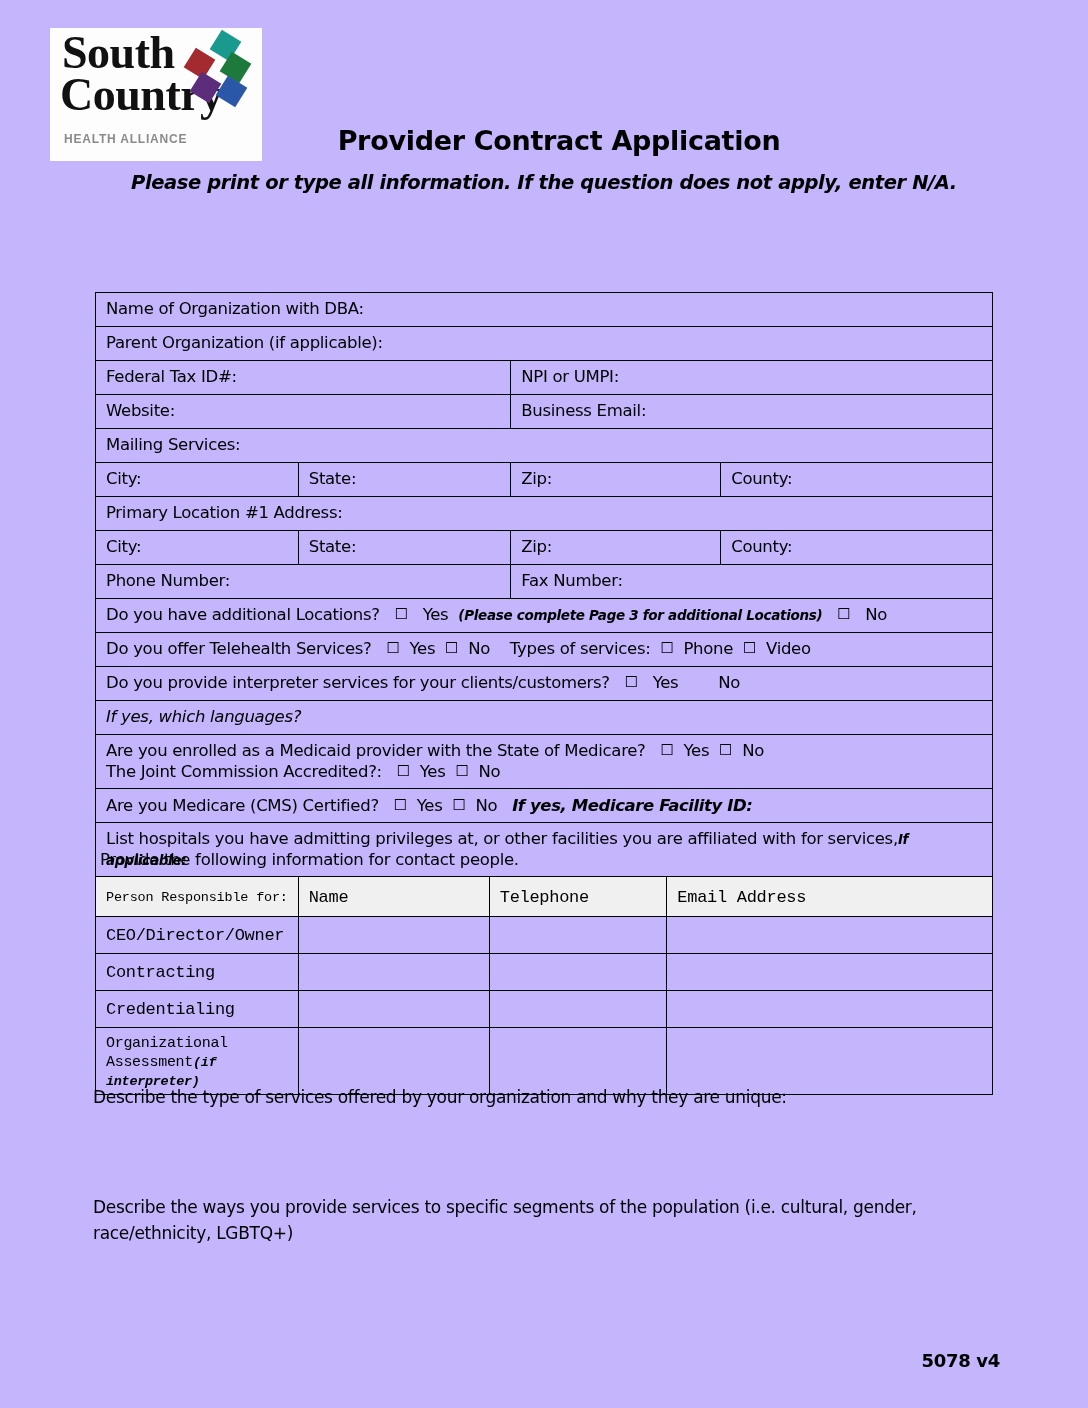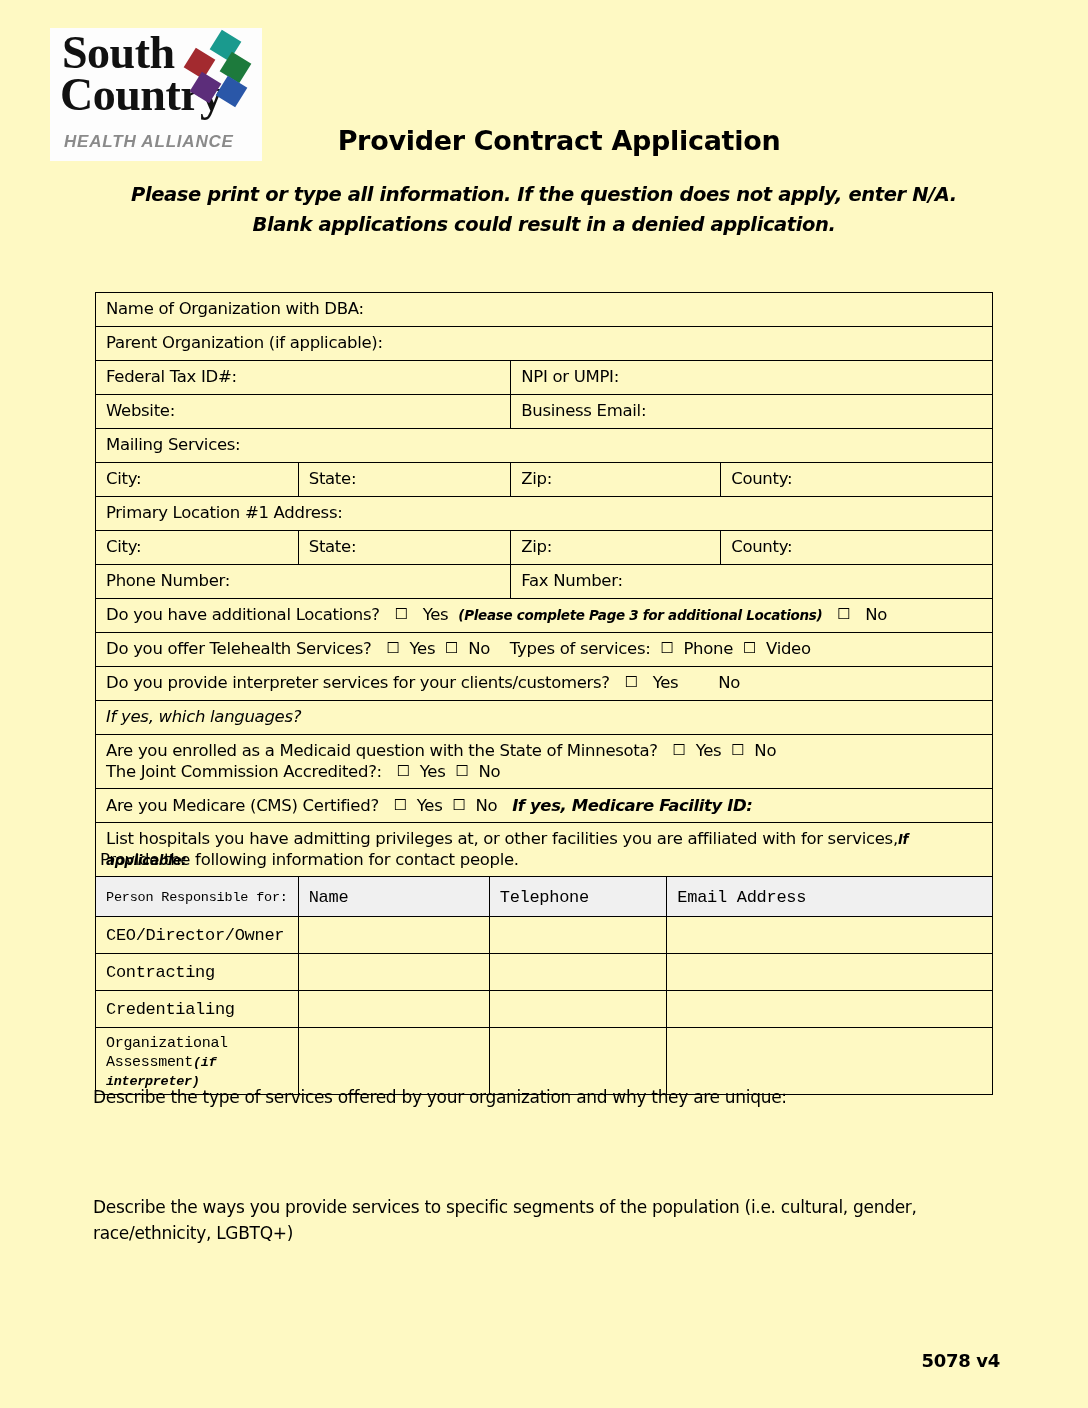--- a/index.html
+++ b/index.html
@@ -12,21 +12,21 @@
     height: 1408px;
     font-family: "Liberation Sans", sans-serif;
     color: #000000;
     position: relative;
     overflow: hidden;
   }
   .page {
     position: relative;
     width: 1088px;
     height: 1408px;
-    background: #fef9c3;
+    background: #c4b5fd;
   }
 
   
   .header {
     position: relative;
     height: 175px;
   }
   .logo-box {
     position: absolute;
     left: 50px;
@@ -53,24 +53,23 @@
     left: 10px;
     top: 46px;
     font-size: 46px;
   }
   .logo-sub {
     position: absolute;
     left: 14px;
     top: 104px;
     font-family: "Liberation Sans", sans-serif;
     font-weight: bold;
-    font-size: 17px;
+    font-size: 12px;
     color: #8a8a8a;
     letter-spacing: 0.8px;
-    font-style: italic;
   }
   .logo-diamonds {
     position: absolute;
     left: 130px;
     top: 6px;
     width: 78px;
     height: 72px;
   }
   .dia {
     position: absolute;
@@ -95,21 +94,21 @@
     position: absolute;
     left: 0;
     right: 0;
     text-align: center;
     font-family: "DejaVu Sans", sans-serif;
     font-weight: bold;
     font-style: italic;
     font-size: 19.5px;
     letter-spacing: -0.4px;
   }
-  .subtitle.l1 { top: 183px; }
+  .subtitle.l1 { top: 171px; }
   .subtitle.l2 { top: 213px; }
 
   
   .main-table {
     position: absolute;
     left: 95px;
     top: 255px;
     width: 898px;
     border-collapse: collapse;
     table-layout: fixed;
@@ -217,21 +216,20 @@
         <span class="dia" style="left:44px; top:22px; background:#1d7a3c;"></span>
         <span class="dia" style="left:14px; top:42px; background:#5c2d7a;"></span>
         <span class="dia" style="left:40px; top:46px; background:#2a57a8;"></span>
       </div>
     </div>
 
     <div class="title">Provider Contract Application</div>
   </div>
 
   <div class="subtitle l1">Please print or type all information. If the question does not apply, enter N/A.</div>
-  <div class="subtitle l2">Blank applications could result in a denied application.</div>
 
   <table class="main-table">
     <colgroup>
       <col style="width:22.6%">
       <col style="width:23.7%">
       <col style="width:23.4%">
       <col style="width:30.3%">
     </colgroup>
     <tbody>
       <tr>
@@ -307,21 +305,21 @@
         </td>
       </tr>
 
       <tr>
         <td colspan="4" class="it">If yes, which languages?</td>
       </tr>
 
       <tr>
         <td colspan="4" class="two-line">
           <div>
-            <span>Are you enrolled as a Medicaid question with the State of Minnesota?</span>&nbsp;&nbsp;
+            <span>Are you enrolled as a Medicaid provider with the State of Medicare?</span>&nbsp;&nbsp;
             <span class="cb">☐</span>&nbsp;
             <span>Yes</span>&nbsp;
             <span class="cb">☐</span>&nbsp;
             <span>No</span>
           </div>
           <div>
             <span>The Joint Commission Accredited?:</span>&nbsp;&nbsp;
             <span class="cb">☐</span>&nbsp;
             <span>Yes</span>&nbsp;
             <span class="cb">☐</span>&nbsp;

